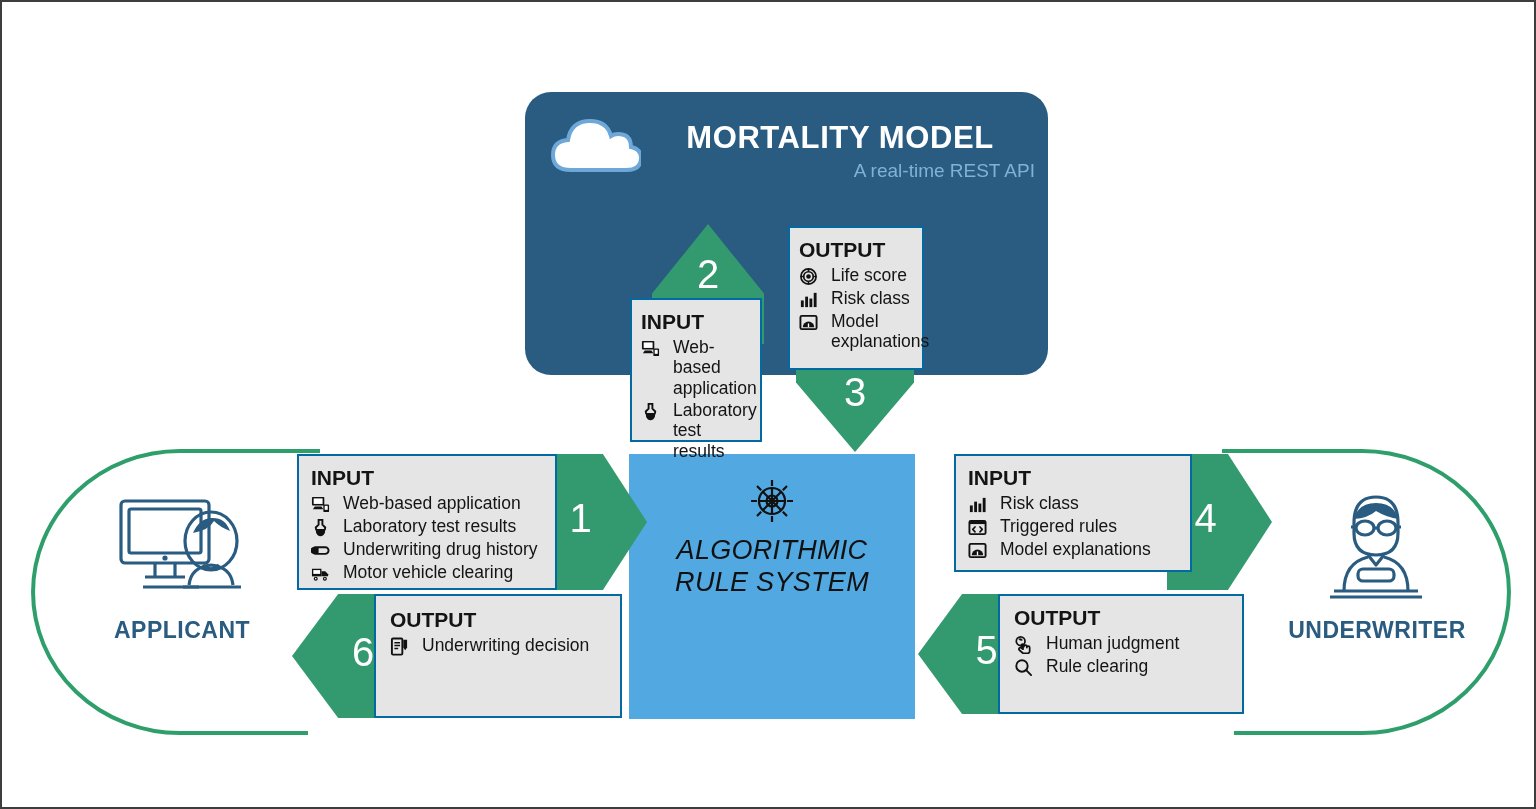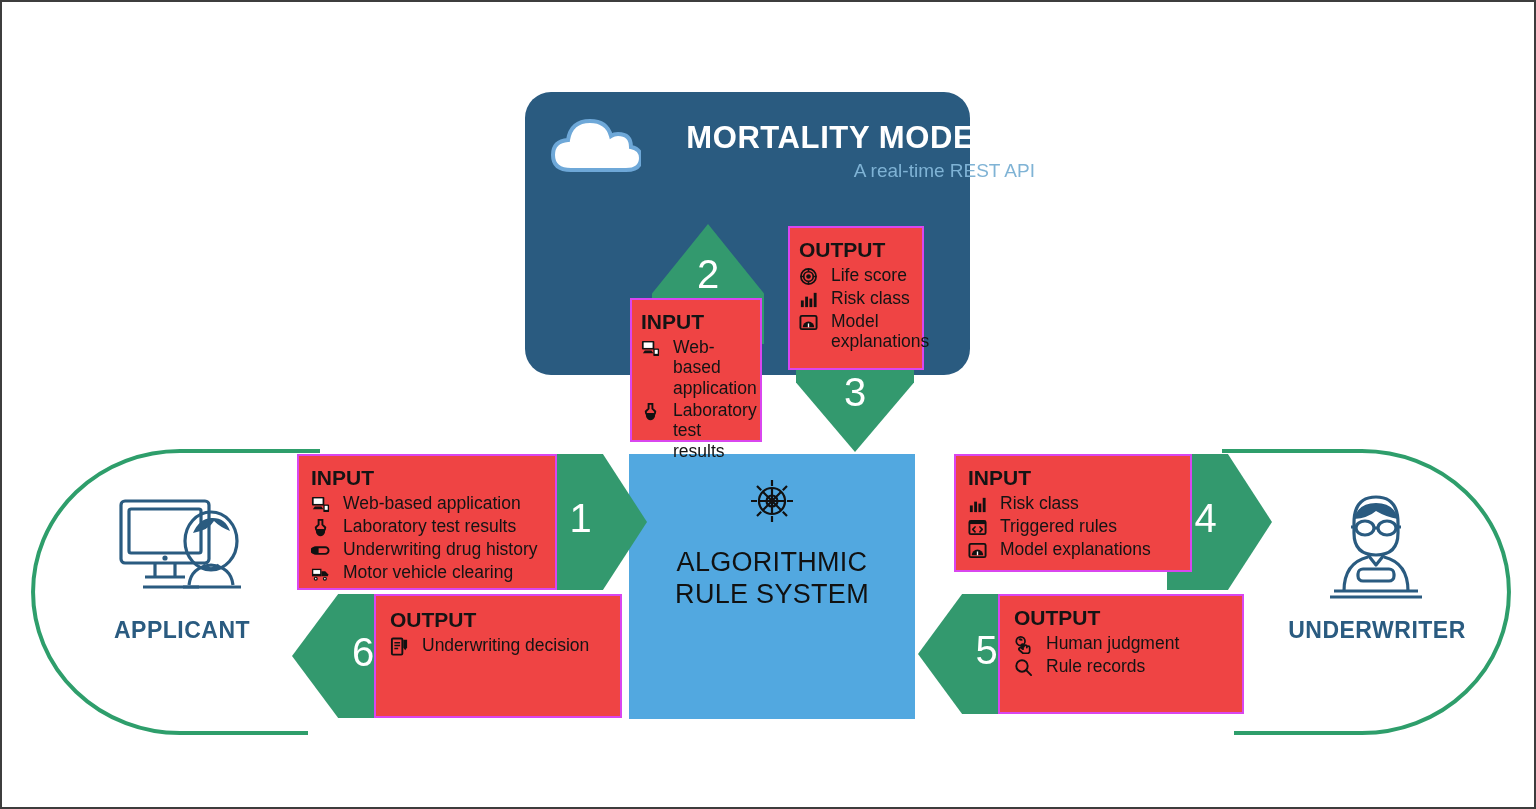--- a/index.html
+++ b/index.html
@@ -9,39 +9,39 @@
     position:relative;
     width:1536px;height:809px;
     background:#ffffff;
     border:2px solid #3d3d3d;
     box-sizing:border-box;
     overflow:hidden;
   }
 
   
   .mortality-panel{
-    position:absolute;left:523px;top:90px;width:445px;height:283px;
+    position:absolute;left:523px;top:90px;width:523px;height:283px;
     background:#2a5b80;border-radius:26px;
     z-index:2;
   }
   .cloud-icon{position:absolute;left:24px;top:22px;width:92px;height:62px;}
   .mm-title{
     position:absolute;left:120px;top:28px;width:390px;
     text-align:center;color:#ffffff;
     font-size:31px;font-weight:bold;letter-spacing:.6px;
   }
   .mm-sub{
     position:absolute;left:120px;top:68px;width:390px;
     text-align:right;color:#7fb3d5;
     font-size:19px;
   }
 
   
   .wbox{
-    position:absolute;background:#ef4444;border:2px solid #d946ef;
+    position:absolute;background:#e5e5e5;border:2px solid #0369a1;
     box-sizing:border-box;z-index:6;
   }
   .bx-title{font-size:21px;font-weight:bold;color:#141414;line-height:1.1;}
   .bx-list{list-style:none;margin:4px 0 0 0;padding:0;}
   .bx-list li{
     display:flex;align-items:flex-start;gap:13px;
     font-size:17.5px;color:#141414;line-height:1.16;margin-top:2px;
   }
   .bx-list li .ico{flex:0 0 auto;width:19px;height:19px;margin-top:2px;}
   .bx-list li .txt{display:block;}
@@ -57,22 +57,22 @@
     width:100%;text-align:center;
   }
 
   
   .algo-box{
     position:absolute;left:627px;top:452px;width:286px;height:265px;
     background:#52a8e0;z-index:4;
   }
   .algo-icon{position:absolute;left:50%;top:22px;transform:translateX(-50%);width:50px;height:50px;}
   .algo-title{
-    position:absolute;left:0;top:92px;width:100%;text-align:center;
-    font-size:27px;color:#111;line-height:1.2;letter-spacing:.3px;
+    position:absolute;left:0;top:80px;width:100%;text-align:center;
+    font-size:27px;color:#111;line-height:1.2;letter-spacing:.3px;font-style:italic;
   }
   .algo-sub{
     position:absolute;left:32px;top:168px;width:228px;
     font-size:14.5px;color:#111;line-height:1.25;
   }
 
   
   .stadium{position:absolute;z-index:1;}
   .actor-label{
     position:absolute;text-align:center;font-size:23px;font-weight:bold;
@@ -333,21 +333,21 @@
         </svg>
         <span class="txt">Human judgment</span>
       </li>
       <li>
         <svg class="ico" viewBox="0 0 20 20">
           <g fill="none" stroke="#111" stroke-width="2" stroke-linecap="round">
             <circle cx="8.4" cy="8.4" r="6"></circle>
               <path d="M12.8 12.8 L18 18"></path>
           </g>
         </svg>
-        <span class="txt">Rule records</span>
+        <span class="txt">Rule clearing</span>
       </li>
     </ul>
   </div>
 
   <div class="arrow arr-left" style="left:290px;top:592px;width:110px;height:124px;">
     <div class="num" style="top:36px;left:16px;">6</div>
   </div>
   <div class="wbox" style="left:372px;top:592px;width:248px;height:124px;padding:12px 14px;">
     <div class="bx-title">OUTPUT</div>
     <ul class="bx-list">

